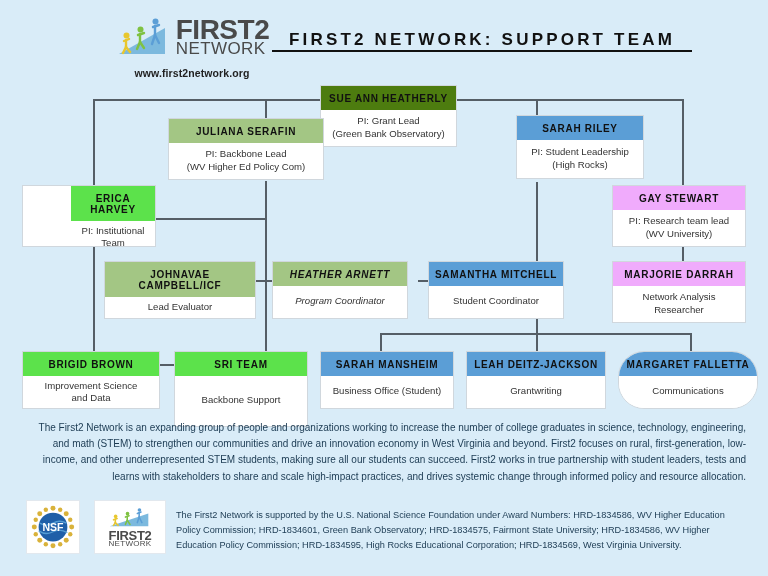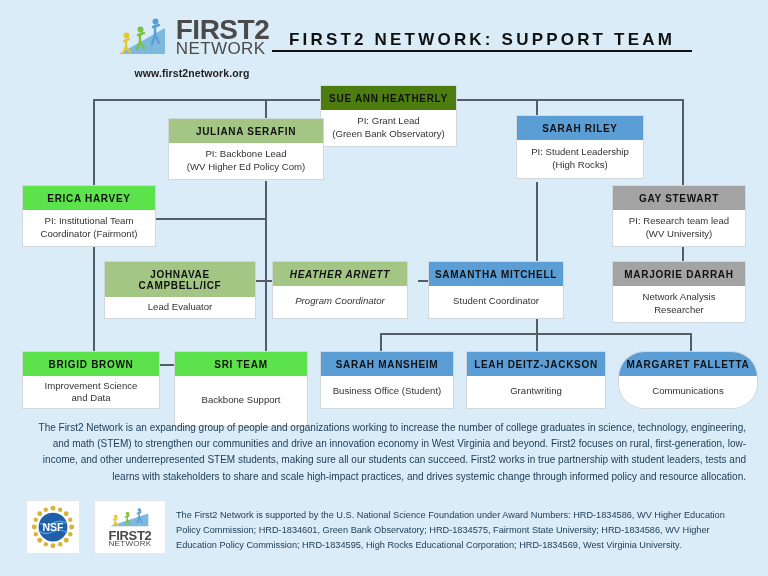--- a/index.html
+++ b/index.html
@@ -71,21 +71,21 @@
     display: flex; align-items: center; justify-content: center;
     line-height: 1.28;
     padding: 4px 4px 5px;
     background: #fff;
   }
   .c-yellow  .nm { background: #4d7c0f; }
   .c-mgreen  .nm { background: #a3c684; }
   .c-bgreen  .nm { background: #5ce24b; }
   .c-blue    .nm { background: #5b9ed6; }
   .c-orange  .nm { background: #f9b košík; }
-  .c-orange  .nm { background: #a3a3a3; }
+  .c-orange  .nm { background: #f0abfc; }
 
   
   #mission {
     position: absolute; left: 24px; top: 420px;
     width: 722px;
     font-size: 10px; color: #1b3a52;
     line-height: 1.62; text-align: right;
   }
 
   
@@ -191,21 +191,21 @@
   </div>
 
   <div class="node c-blue" style="left:472px; top:115px; width:128px; height:64px;margin-left:44px;">
     <div class="nm">SARAH RILEY</div>
     <div class="rl">
       <span><span>PI: Student Leadership</span><br>
       <span>(High Rocks)</span></span>
     </div>
   </div>
 
-  <div class="node c-bgreen" style="left:22px; top:185px; width:134px; height:62px;">
+  <div class="node c-bgreen" style="left:22px; top:185px; width:134px; height:62px;padding-left:48px;">
     <div class="nm">ERICA HARVEY</div>
     <div class="rl">
       <span><span>PI: Institutional Team</span><br>
       <span>Coordinator (Fairmont)</span></span>
     </div>
   </div>
 
   <div class="node c-orange" style="left:612px; top:185px; width:134px; height:62px;">
     <div class="nm">GAY STEWART</div>
     <div class="rl">

